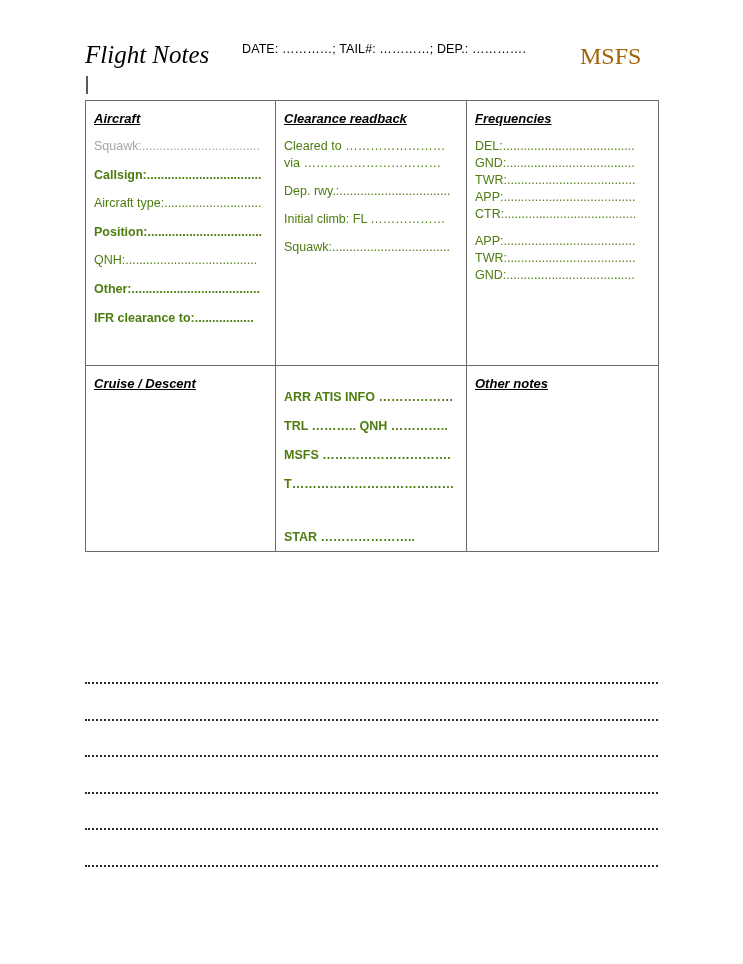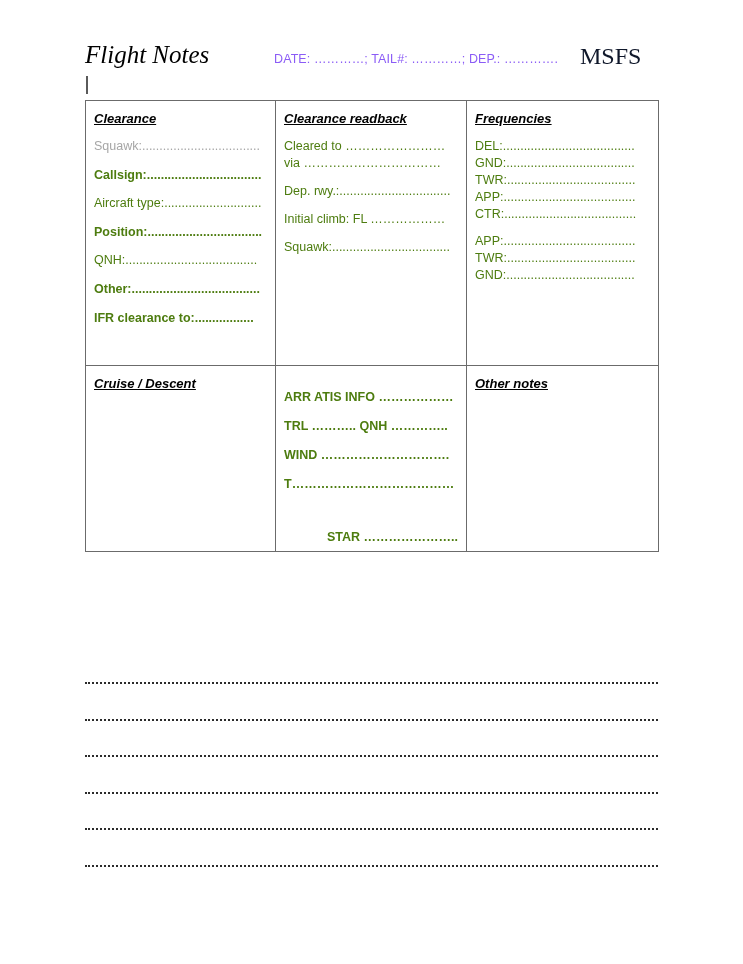--- a/index.html
+++ b/index.html
@@ -39,36 +39,35 @@
     font-family: "Liberation Serif", serif;
     font-style: italic;
     font-size: 25px;
     color: #000000;
     white-space: nowrap;
     line-height: 30px;
   }
   .subtitle {
     position: absolute;
     left: 157px;
-    top: 10px;
+    top: 0;
     font-family: "Liberation Sans", sans-serif;
     font-size: 12.5px;
-    color: #8b5cf6;
+    color: #000000;
     white-space: nowrap;
     line-height: 18px;
     letter-spacing: 0.1px;
-    margin-left: 32px;
   }
   .brand {
     position: absolute;
     left: 495px;
     top: 1px;
     font-family: "Liberation Serif", serif;
     font-size: 24px;
-    color: #0f172a;
+    color: #a16207;
     white-space: nowrap;
     line-height: 30px;
   }
   .caret {
     position: absolute;
     left: 86px;
     top: 76px;
     width: 2px;
     height: 18px;
     background: #5a5a5a;
@@ -110,21 +109,21 @@
 
   .line {
     font-family: "Liberation Sans", sans-serif;
     font-size: 12.5px;
     color: #4d7c0f;
     line-height: 15px;
     margin: 0 0 13px 1px;
     white-space: nowrap;
     overflow: hidden;
   }
-  .line.tight { margin-bottom: 0; text-align: right; }
+  .line.tight { margin-bottom: 0; }
   .line.bold { font-weight: bold; margin-top: 14px; }
   .line.muted { color: #a6a6a6; }
   .line.compact { margin-bottom: 2px; }
   .spacer-sm { height: 10px; }
   .spacer-md { height: 22px; }
 
   
   .rules {
     position: absolute;
     left: 85px;
@@ -153,21 +152,21 @@
   <table class="notes-table">
     <colgroup>
       <col class="col-a">
       <col class="col-b">
       <col class="col-c">
     </colgroup>
     <tbody>
 
       <tr class="r1">
         <td>
-          <div class="cell-title">Clearance</div>
+          <div class="cell-title">Aircraft</div>
           <div class="line muted">Squawk:..................................</div>
           <div class="line bold">Callsign:.................................</div>
           <div class="line">Aircraft type:............................</div>
           <div class="line bold">Position:.................................</div>
           <div class="line">QNH:......................................</div>
           <div class="line bold">Other:.....................................</div>
           <div class="line bold">IFR clearance to:.................</div>
         </td>
 
         <td>
@@ -195,21 +194,21 @@
 
 
       <tr class="r3">
         <td>
           <div class="cell-title">Cruise / Descent</div>
         </td>
 
         <td>
           <div class="line bold compact">ARR ATIS INFO ………………</div>
           <div class="line bold compact">TRL ……….. QNH …………..</div>
-          <div class="line bold compact">WIND ………………………….</div>
+          <div class="line bold compact">MSFS ………………………….</div>
           <div class="line bold compact">T…………………………………</div>
           <div class="spacer-md"></div>
           <div class="line bold tight">STAR …………………..</div>
         </td>
 
         <td>
           <div class="cell-title">Other notes</div>
         </td>
       </tr>
 

